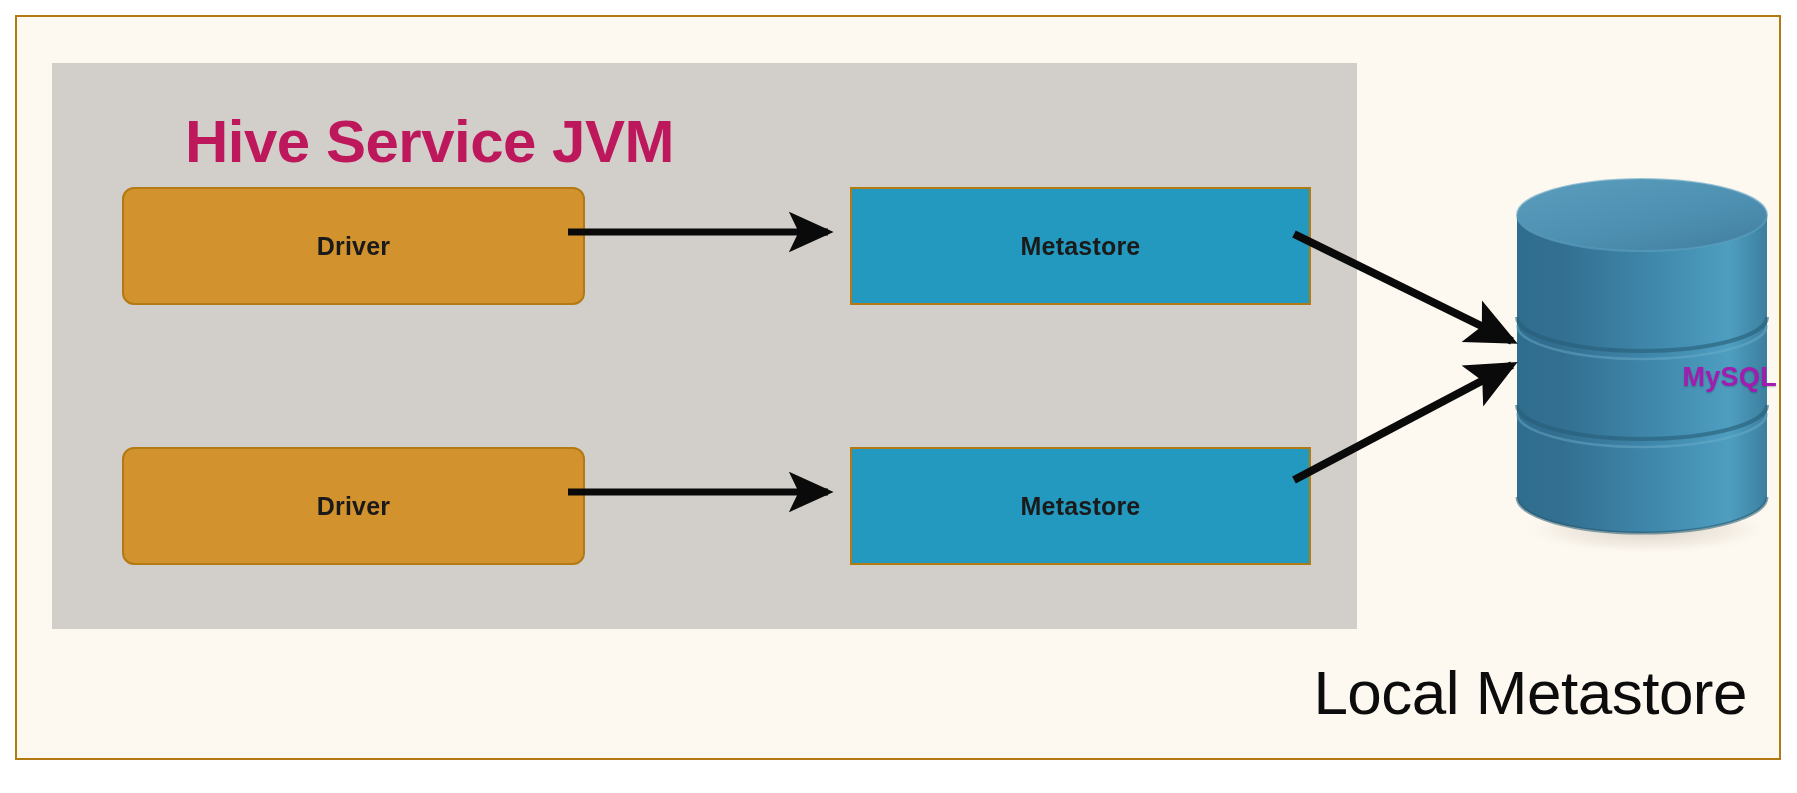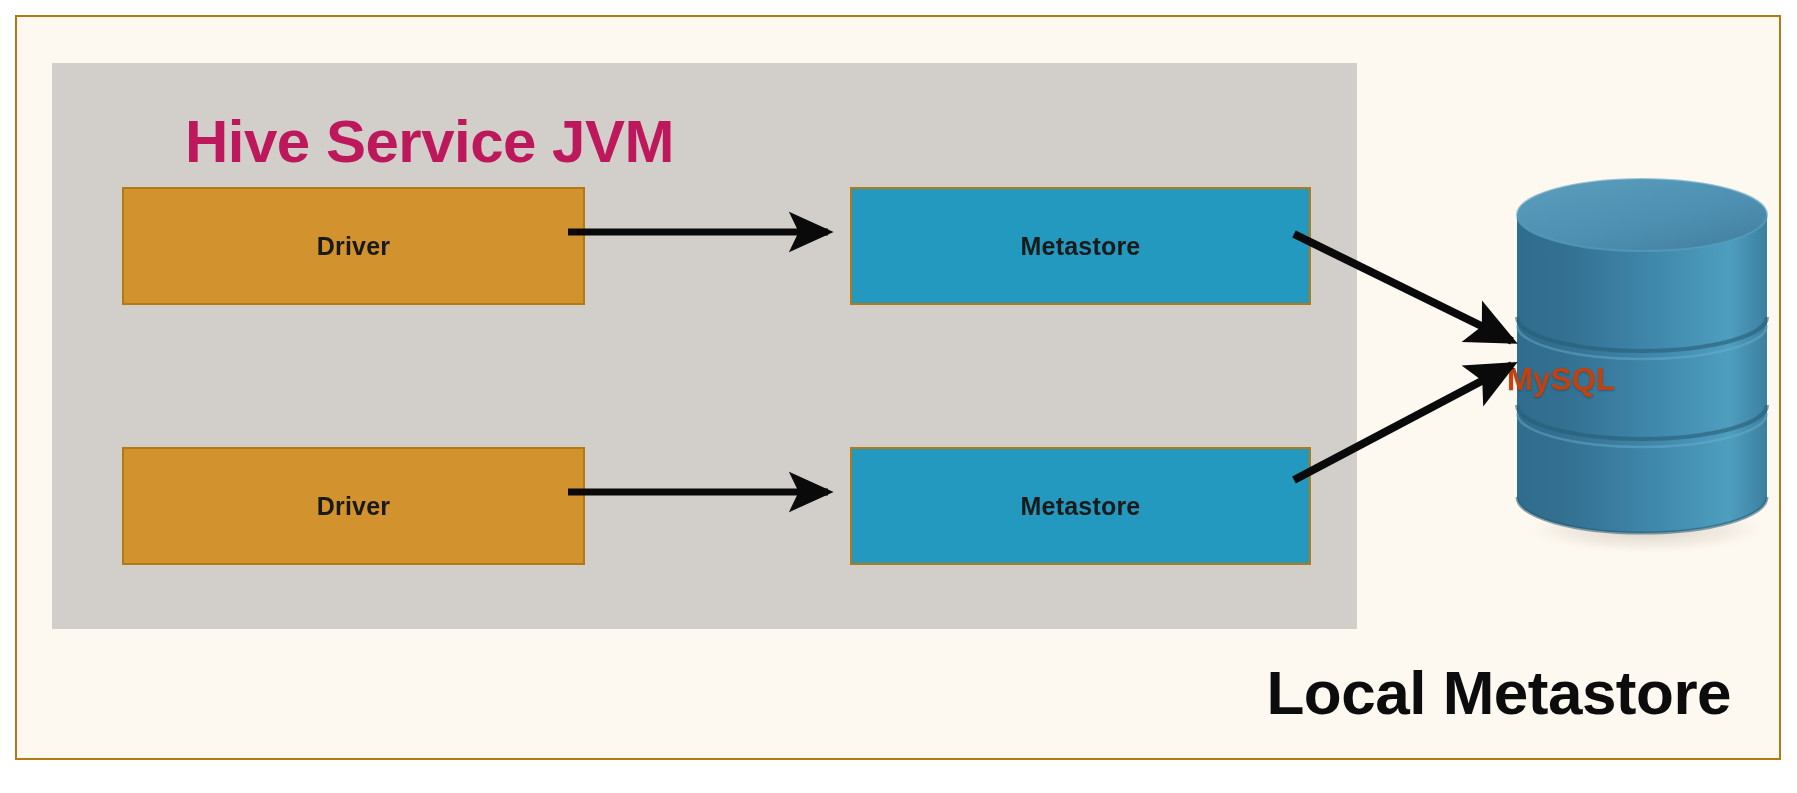--- a/index.html
+++ b/index.html
@@ -52,21 +52,21 @@
     box-sizing: border-box;
     border: 2px solid #b37a14;
     display: flex;
     align-items: center;
     justify-content: center;
     font-size: 25px;
     font-weight: bold;
     color: #1a1a1a;
     letter-spacing: 0.2px;
   }
-  .driver-box { background: #d2922e; }
+  .driver-box { background: #d2922e; border-radius: 12px; }
   .metastore-box { background: #2499bf; text-align: center; }
 
   #driver-1   { left: 105px; top: 170px; width: 463px; height: 118px; }
   #driver-2   { left: 105px; top: 430px; width: 463px; height: 118px; }
   #metastore-1{ left: 833px; top: 170px; width: 461px; height: 118px; }
   #metastore-2{ left: 833px; top: 430px; width: 461px; height: 118px; }
 
   
   #arrow-layer {
     position: absolute;
@@ -81,34 +81,34 @@
     left: 1490px;
     top: 160px;
     width: 270px;
     height: 380px;
   }
   #db-label {
     position: absolute;
     left: 1490px;
     top: 345px;
     width: 270px;
-    text-align: left;
-    font-size: 31px;
+    text-align: right;
+    font-size: 27px;
     font-weight: bold;
-    color: #c2410c;
+    color: #a21caf;
     letter-spacing: 0.3px;
     text-shadow: 0 1px 2px rgba(0,0,0,.25);
   }
   
   #caption {
     position: absolute;
-    right: 48px;
+    right: 32px;
     top: 640px;
     font-size: 62px;
-    font-weight: bold;
+    font-weight: normal;
     color: #0c0c0c;
     letter-spacing: -0.5px;
     white-space: nowrap;
   }
 </style>
 </head>
 <body>
 
 <div id="canvas">
 

